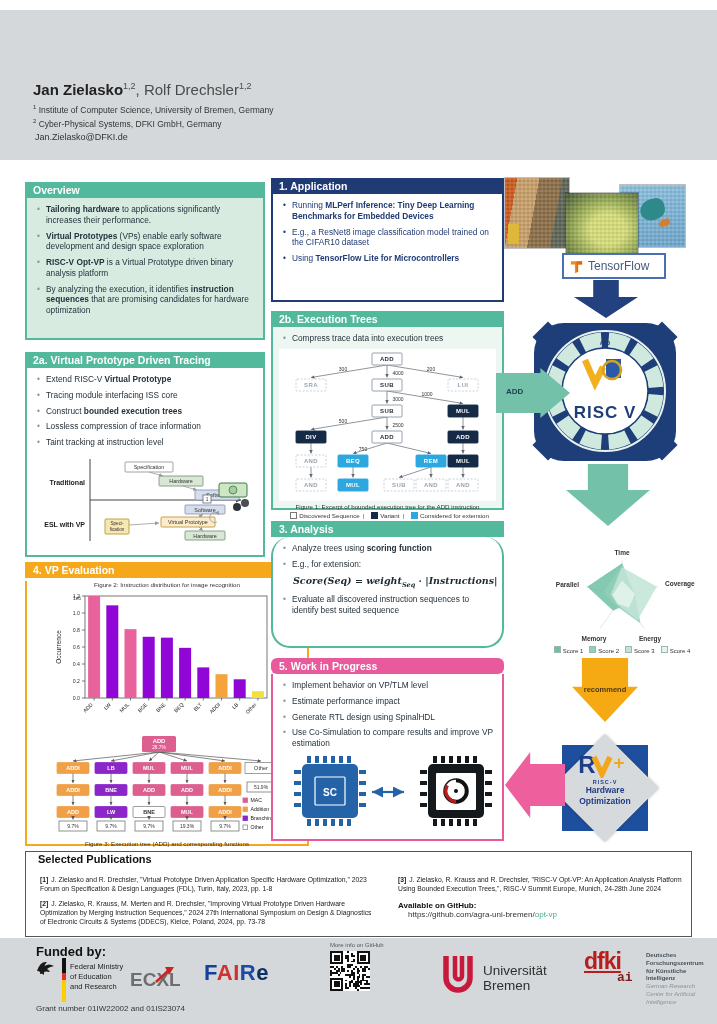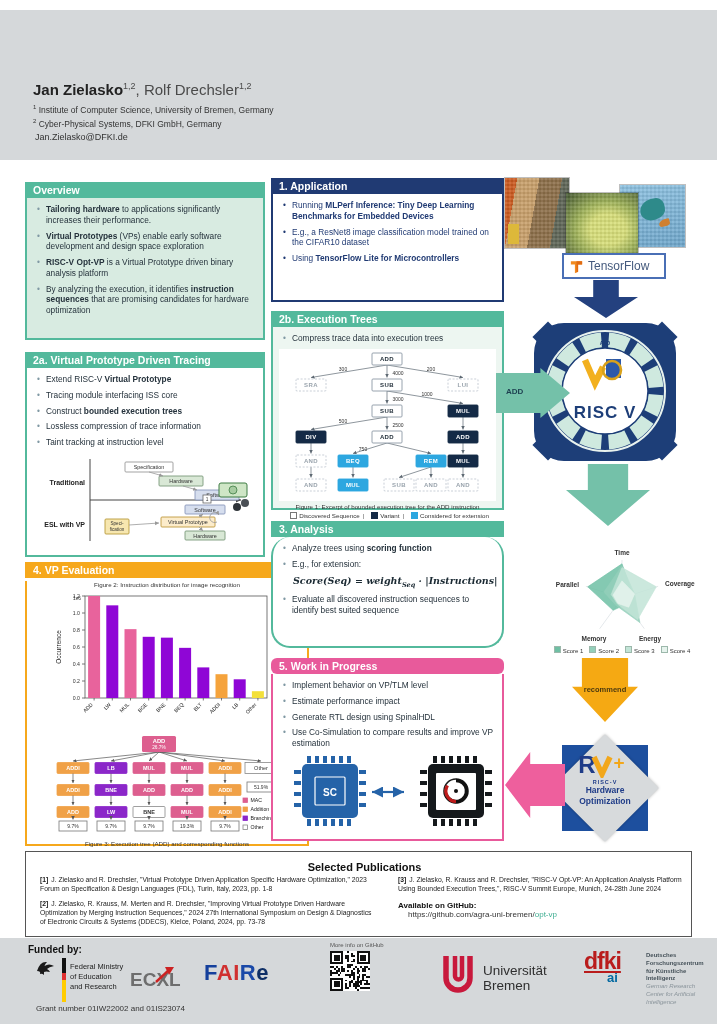--- a/index.html
+++ b/index.html
@@ -73,44 +73,44 @@
     display:flex;justify-content:center;gap:6px;}
   .hw-square{position:absolute;left:562px;top:745px;width:86px;height:86px;background:#1d4f9e;z-index:4;}
   .hw-diamond{position:absolute;left:567px;top:750px;width:76px;height:76px;background:#d7dadc;
     transform:rotate(45deg);z-index:5;box-shadow:0 0 3px rgba(0,0,0,.3);}
   .hw-content{position:absolute;left:552px;top:752px;width:106px;z-index:6;text-align:center;}
   .hw-logo-text{font-size:5.5px;font-weight:bold;color:#1f3c88;letter-spacing:1px;margin-top:-3px;}
   .hw-line{font-size:8.5px;font-weight:bold;color:#1f3c88;line-height:1.3;}
   
   .pubs{position:absolute;left:25px;top:851px;width:667px;height:86px;background:#fff;
     border:1.2px solid #555;box-sizing:border-box;}
-  .pubs .pt{font-size:11px;font-weight:bold;color:#111;margin:9px 0 3px 12px;text-align:center;}
+  .pubs .pt{font-size:11px;font-weight:bold;color:#111;margin:1px 0 3px 12px;}
   .pub-left{position:absolute;left:14px;top:24px;width:332px;}
   .pub-right{position:absolute;left:372px;top:24px;width:288px;}
   .ref{font-size:6.8px;color:#222;line-height:1.32;margin-bottom:6px;}
   .ref b{margin-right:1px;}
   .gh-label{font-size:8px;font-weight:bold;color:#111;margin-top:7px;}
   .gh-url{font-size:8px;color:#333;margin-left:10px;}
   .gh-url .hl{color:#3fae92;}
   
   .footer{position:absolute;left:0;top:938px;width:717px;height:86px;background:#d5d8da;}
-  .funded{position:absolute;left:28px;top:6px;font-size:10px;font-weight:bold;color:#111;}
+  .funded{position:absolute;left:36px;top:6px;font-size:13px;font-weight:bold;color:#111;}
   .ministry{position:absolute;left:34px;top:20px;display:flex;gap:4px;align-items:flex-start;}
   .flagbar{width:4px;height:44px;background:linear-gradient(180deg,#111 0 34%,#e03030 34% 50%,#fc0 50%);}
   .ministry .mtx{font-size:7.5px;color:#222;line-height:1.3;padding-top:4px;}
   .grant{position:absolute;left:36px;top:66px;font-size:8px;color:#333;}
   .ecxl{position:absolute;left:130px;top:27px;}
   .faire{position:absolute;left:204px;top:22px;font-size:22px;font-weight:bold;letter-spacing:0.5px;}
   .moreinfo{position:absolute;left:330px;top:4px;font-size:6px;color:#555;}
   .qr{position:absolute;left:330px;top:13px;width:40px;height:40px;background:#fff;}
   .unib{position:absolute;left:440px;top:16px;display:flex;gap:7px;align-items:center;}
   .unib .utx{font-size:13.5px;color:#2f2f2f;line-height:1.12;}
   .dfki{position:absolute;left:584px;top:12px;}
   .dfki .dlogo{font-size:23px;font-weight:bold;color:#b91c1c;letter-spacing:-1px;line-height:1;text-decoration:underline;}
-  .dfki .dsub{position:absolute;left:23px;top:20px;font-size:13px;font-weight:bold;color:#0369a1;}
+  .dfki .dsub{position:absolute;left:33px;top:20px;font-size:13px;font-weight:bold;color:#7f1d1d;font-family:Liberation Mono, monospace;}
   .dfki .dtx{position:absolute;left:62px;top:2px;font-size:6px;line-height:1.3;}
   .dfki .dde{font-weight:bold;color:#46525a;}
   .dfki .den{font-style:italic;color:#8a949b;}
 </style>
 </head>
 <body>
 
 <div class="poster">
 
   <div class="top-band"></div>

